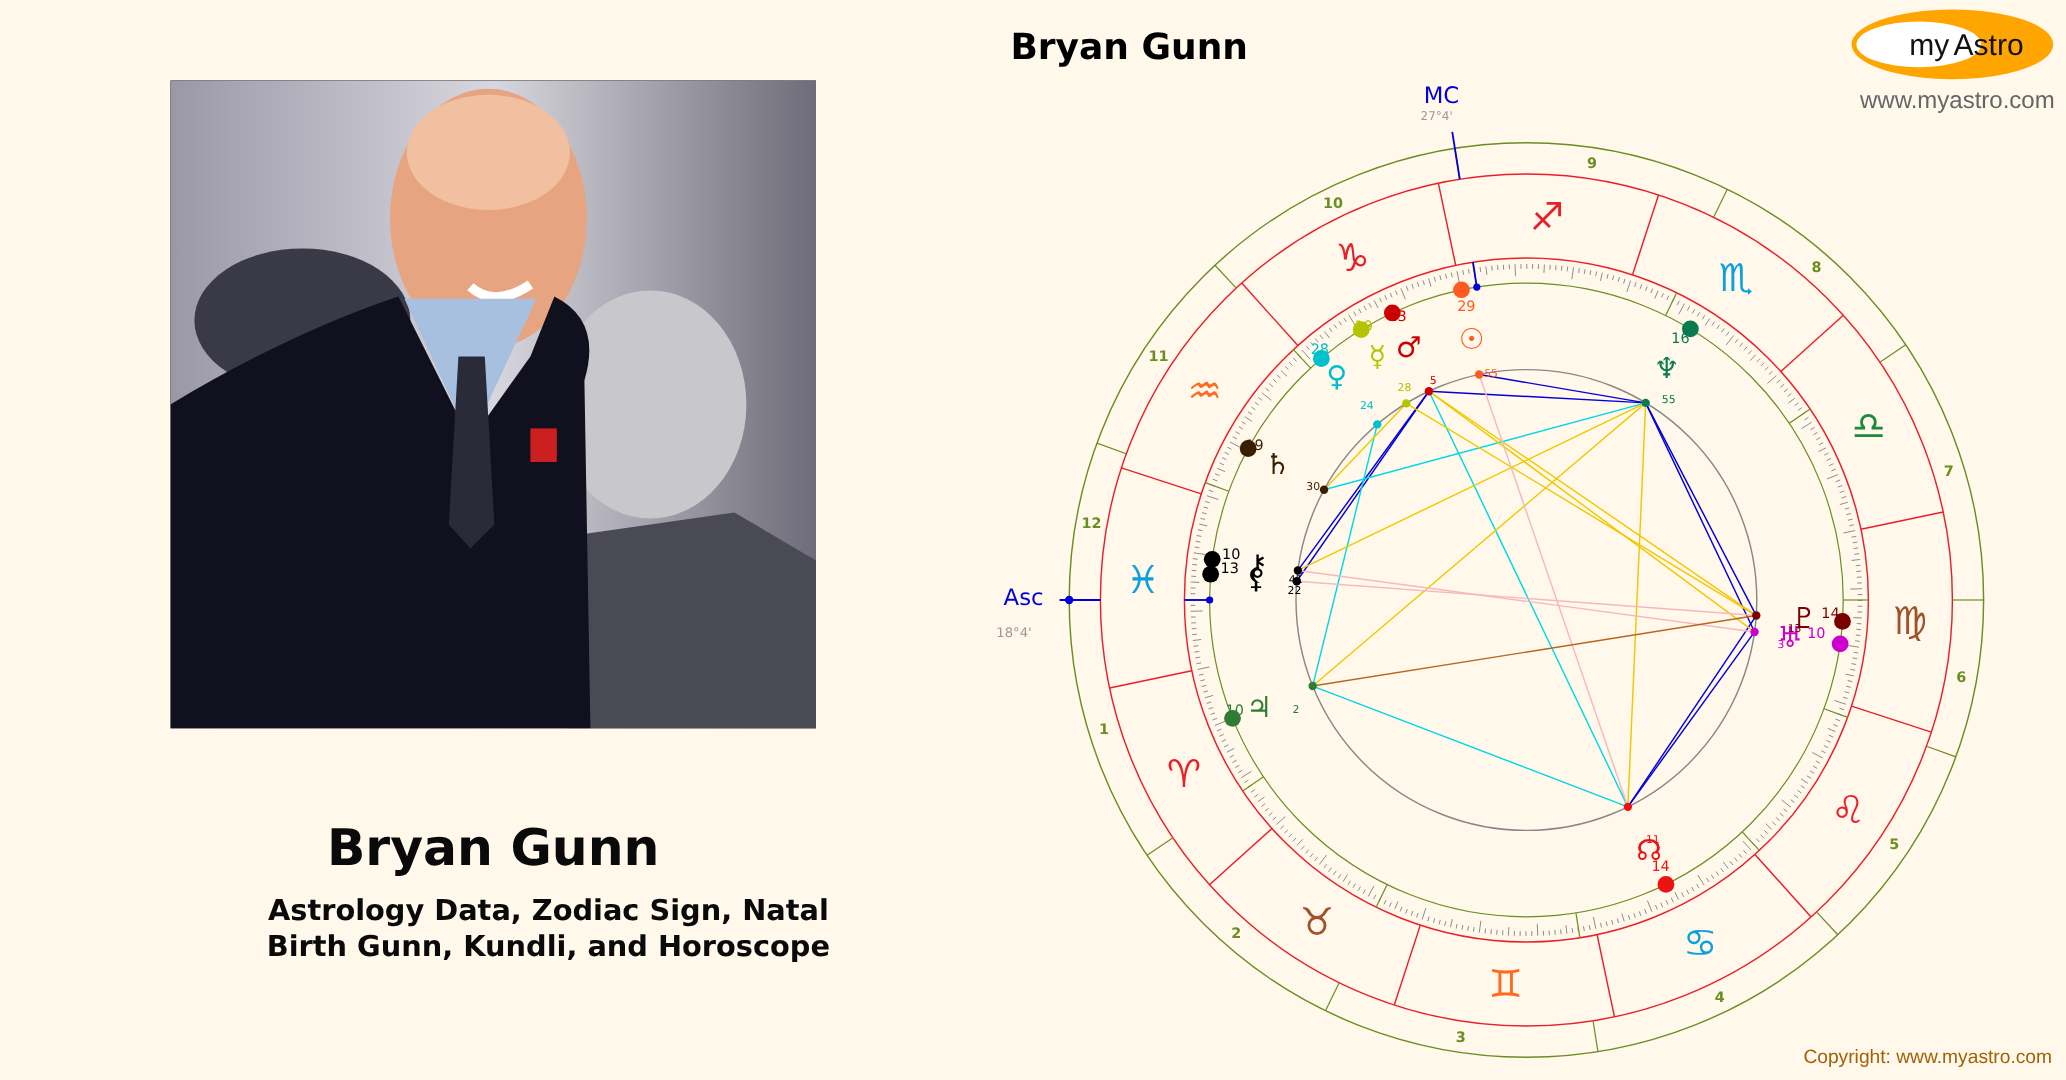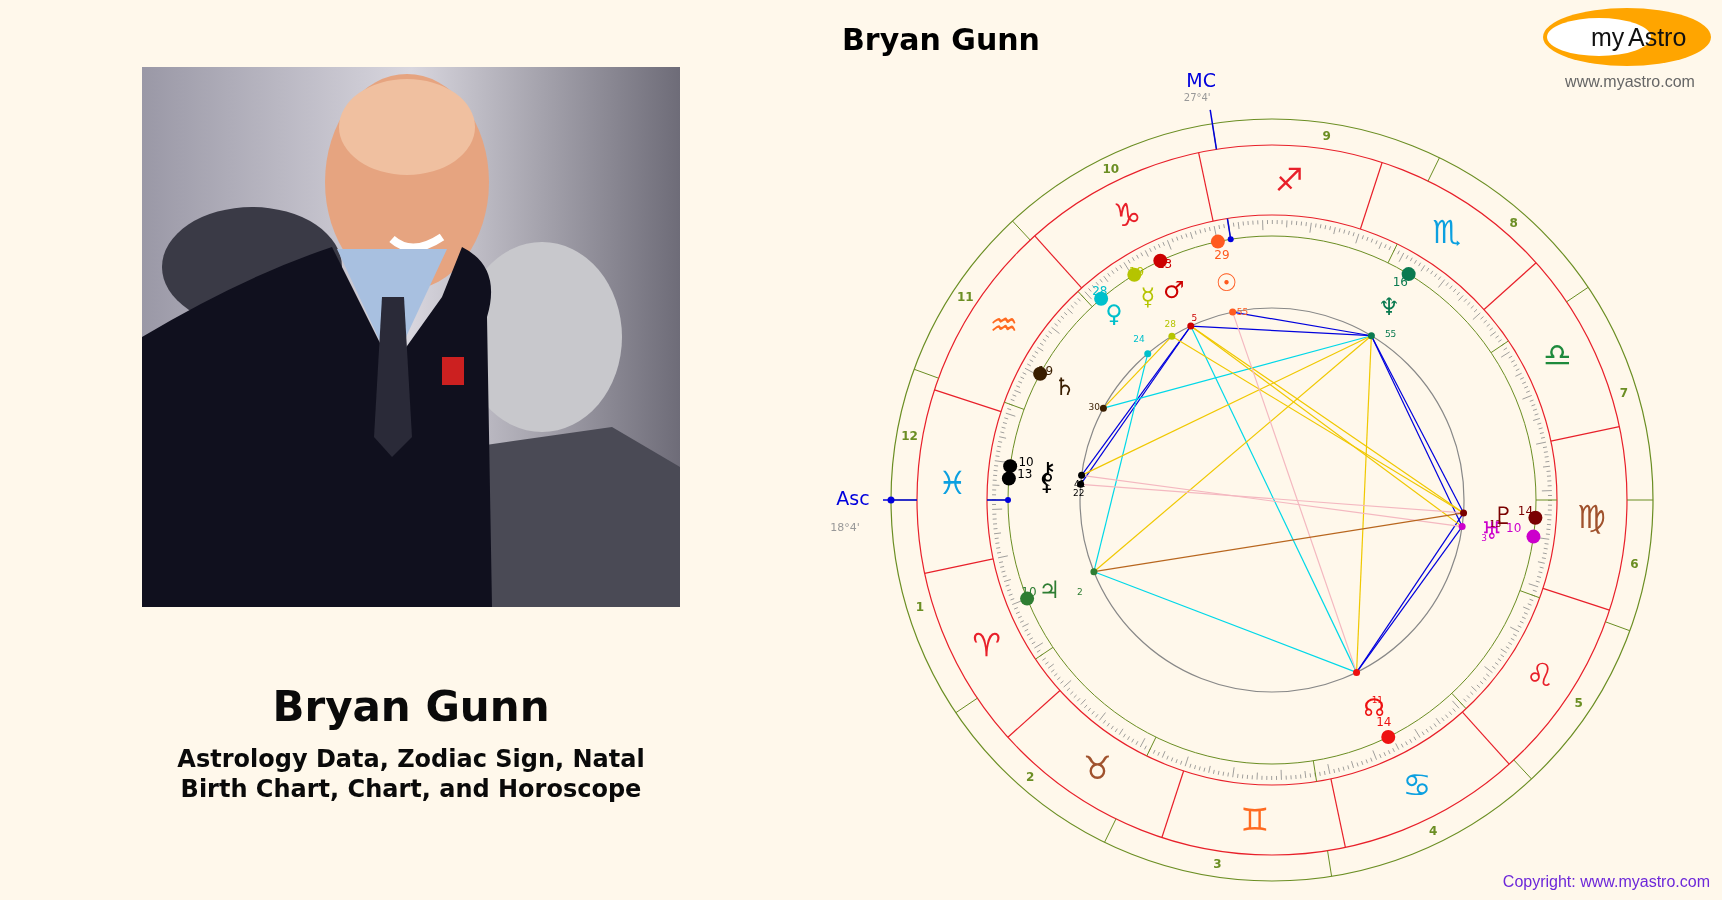--- a/index.html
+++ b/index.html
@@ -1,24 +1,24 @@
 <!DOCTYPE html>
 <html><head>
 <meta charset="utf-8">
 <style>
   html, body { margin:0; padding:0; }
   body { width:1722px; height:900px; background:#fff8eb; position:relative; overflow:hidden; font-family:"Liberation Sans", sans-serif; }
   .photo { position:absolute; left:142px; top:67px; width:538px; height:540px; overflow:hidden; background:#2a2a3a; }
   .photo svg { display:block; }
   .left-title { position:absolute; left:0; width:822px; top:682px; text-align:center; font-family:"DejaVu Sans", sans-serif; font-weight:bold; font-size:42px; color:#0a0a0a; letter-spacing:0px; }
-  .left-sub { position:absolute; left:0; width:822px; top:744px; text-align:center; font-family:"DejaVu Sans", sans-serif; font-weight:bold; font-size:24px; line-height:30px; color:#0a0a0a; }
+  .left-sub { position:absolute; left:0; width:822px; top:744px; text-align:center; font-family:"DejaVu Sans", sans-serif; font-weight:bold; font-size:24px; line-height:30px; color:#0a0a0a;padding-left:46px; }
   .chart-title { position:absolute; left:842px; top:22px; font-family:"DejaVu Sans", sans-serif; font-weight:bold; font-size:30px; color:#000; }
   .logo { position:absolute; left:1541px; top:6px; width:172px; height:62px; }
-  .logo-url { position:absolute; left:1550px; top:73px; font-size:16px; color:#666; width:160px; text-align:center; }
-  .copyright { position:absolute; right:12px; top:873px; font-size:16px; color:#6d28d9; }
+  .logo-url { position:absolute; left:1550px; top:73px; font-size:20px; color:#666; width:160px; text-align:center; }
+  .copyright { position:absolute; right:12px; top:873px; font-size:16px; color:#a16207; }
   .chart { position:absolute; left:0; top:0; }
 </style>
 </head>
 <body>
 
 <div class="photo">
   <svg width="538" height="540" viewBox="0 0 538 540">
     <defs>
       <linearGradient id="bg" x1="0" y1="0" x2="1" y2="0">
         <stop offset="0" stop-color="#9a98a6"></stop>
@@ -36,21 +36,21 @@
     <path d="M0 270 Q100 210 190 180 L215 230 L250 300 L300 230 L320 180 Q360 200 345 250 L350 540 L0 540 Z" fill="#10101e"></path>
     <path d="M195 182 L250 300 L305 182 Z" fill="#a8c0e0"></path>
     <path d="M240 230 L262 230 L270 370 L250 390 L232 370 Z" fill="#2a2a38"></path>
     <rect x="300" y="290" width="22" height="28" fill="#cc2020"></rect>
   </svg>
 </div>
 
 <div class="left-title">Bryan Gunn</div>
 <div class="left-sub">
   <div>Astrology Data, Zodiac Sign, Natal</div>
-  <div>Birth Chart, Chart, and Horoscope</div>
+  <div>Birth Gunn, Kundli, and Horoscope</div>
 </div>
 
 <div class="chart-title">Bryan Gunn</div>
 
 <a class="logo">
   <svg width="172" height="62" viewBox="0 0 172 62">
     <ellipse cx="86" cy="31" rx="84" ry="29" fill="#ffa500"></ellipse>
     <ellipse cx="58" cy="31" rx="52" ry="19" fill="#ffffff"></ellipse>
     <text x="50" y="40" font-family="Liberation Sans, sans-serif" font-size="25" fill="#111">my</text>
     <text x="87" y="40" font-family="Liberation Sans, sans-serif" font-size="25" fill="#111">Astro</text>

